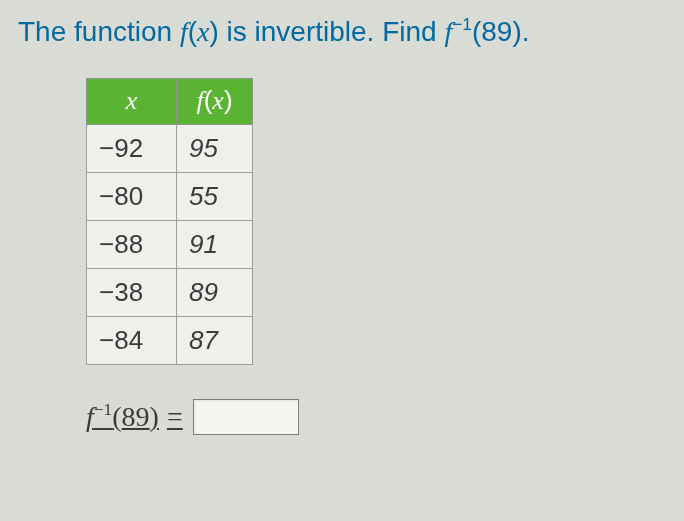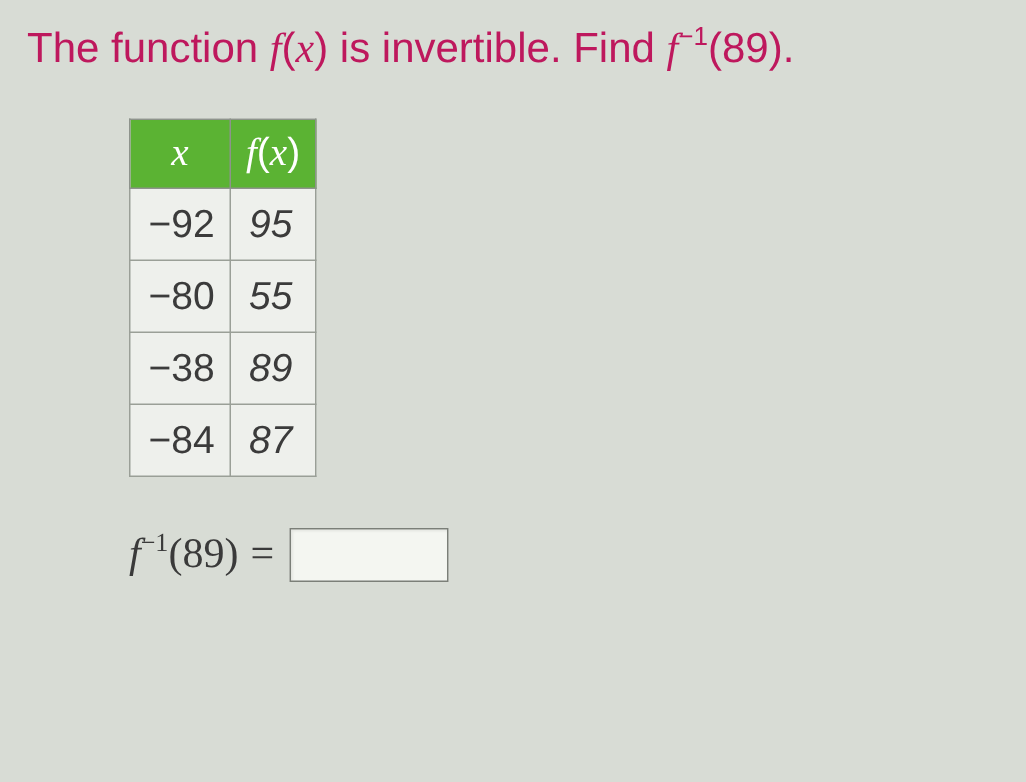--- a/index.html
+++ b/index.html
@@ -11,21 +11,21 @@
     font-family: "Segoe UI", Verdana, Arial, sans-serif;
     color: #3a3a3a;
     overflow: hidden;
   }
   .page {
     padding: 14px 20px 0 16px;
   }
   .prompt {
     font-size: 28px;
     line-height: 1.3;
-    color: #be185d;
+    color: #0369a1;
     margin: 0 0 28px 2px;
     white-space: nowrap;
   }
   .math-i { font-style: italic; font-family: Georgia, "Times New Roman", serif; }
   .sup {
     font-size: 0.62em;
     position: relative;
     top: -0.65em;
   }
   .content {
@@ -41,32 +41,33 @@
     font-weight: 400;
     font-size: 26px;
     padding: 6px 10px 8px 10px;
     border: 1px solid #8e938c;
     text-align: center;
   }
   table.func th.fx .math-i { color: #ffffff; }
   table.func td {
     border: 1px solid #9a9f97;
     font-size: 26px;
-    padding: 8px 4px 8px 12px;
+    padding: 8px 27px 8px 12px;
     color: #3b3b3b;
     text-align: left;
   }
   table.func td:first-child { min-width: 50px; }
   table.func td:last-child { min-width: 36px; font-style: italic; }
   .answer-row {
     margin-top: 34px;
     display: flex;
     align-items: center;
     font-size: 28px;
     color: #3a3a3a;
+    text-decoration: underline;
   }
   .answer-row .expr {
     font-family: Georgia, "Times New Roman", serif;
   }
   .answer-row .eq {
     margin: 0 10px 0 8px;
     font-family: Georgia, "Times New Roman", serif;
   }
   input.answer {
     width: 92px;
@@ -97,20 +98,24 @@
       <tbody>
         <tr>
           <td>−92</td>
           <td>95</td>
         </tr>
         <tr>
           <td>−80</td>
           <td>55</td>
         </tr>
         <tr>
+          <td>−88</td>
+          <td>91</td>
+        </tr>
+        <tr>
           <td>−38</td>
           <td>89</td>
         </tr>
         <tr>
           <td>−84</td>
           <td>87</td>
         </tr>
       </tbody>
     </table>
 

